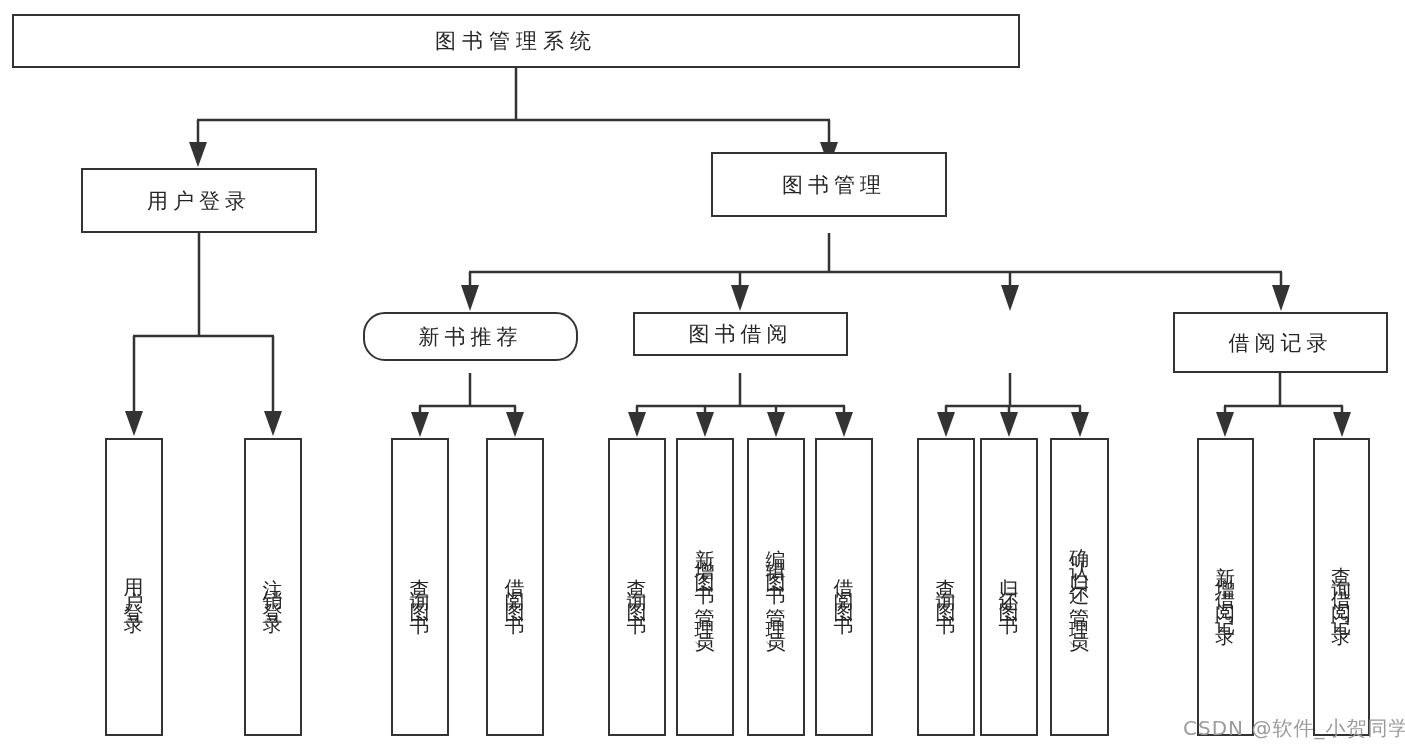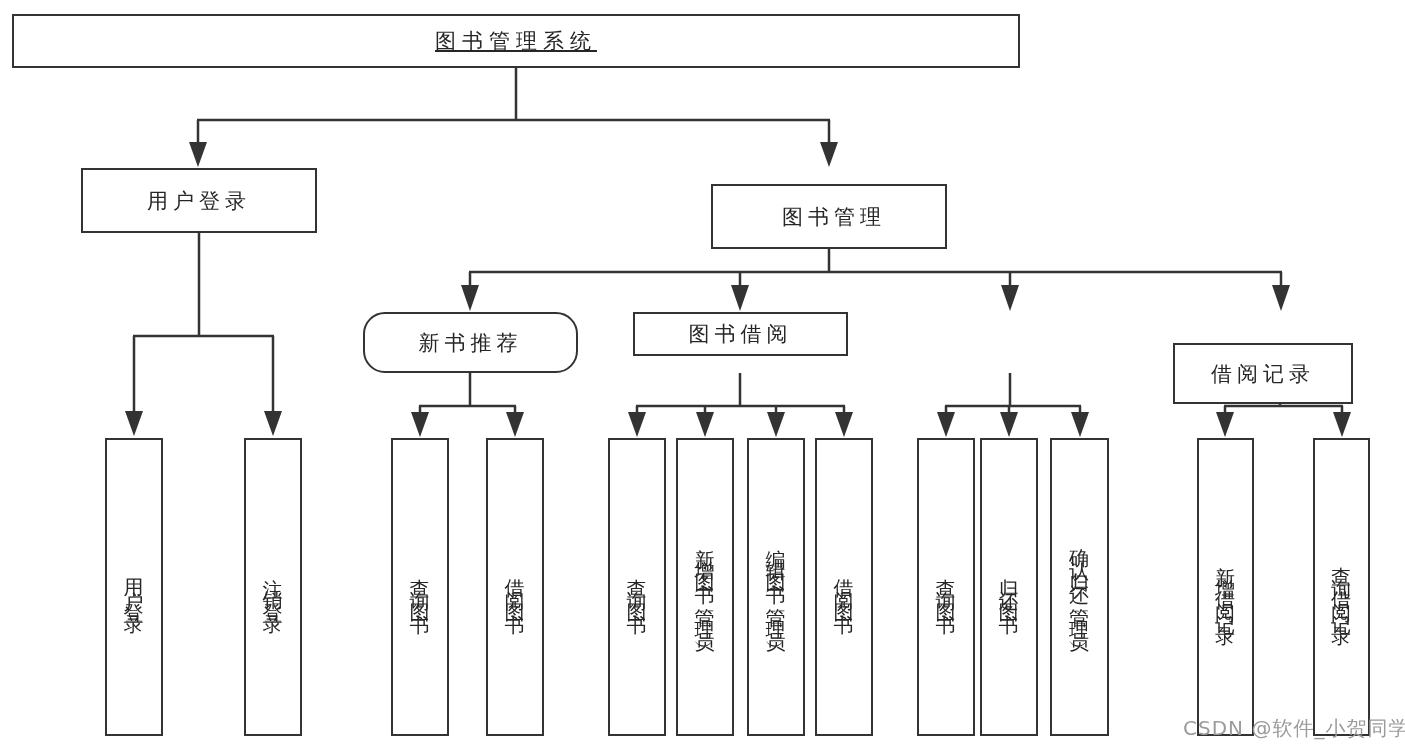--- a/index.html
+++ b/index.html
@@ -16,21 +16,21 @@
     position:absolute;
     box-sizing:border-box;
     border:2px solid #333333;
     background:#ffffff;
     display:flex;align-items:center;justify-content:center;
     font-size:21px;
     letter-spacing:5px;
     z-index:1;
     white-space:nowrap;
   }
-  .node.root{letter-spacing:6px;text-decoration:underline;}
+  .node.root{letter-spacing:6px;}
   .leaf{
     position:absolute;
     box-sizing:border-box;
     border:2px solid #333333;
     background:#ffffff;
     display:flex;align-items:center;justify-content:center;
     z-index:1;
   }
   .leaf span{
     display:block;
@@ -97,25 +97,25 @@
       <polygon points="1000,412 1018,412 1009,437"></polygon>
       <polygon points="1071,412 1089,412 1080,437"></polygon>
       <polygon points="1216,412 1234,412 1225,437"></polygon>
       <polygon points="1333,412 1351,412 1342,437"></polygon>
     </g>
   </svg>
 
   <div class="node root" style="left:12px;top:14px;width:1008px;height:54px;">图书管理系统</div>
 
   <div class="node" style="left:81px;top:168px;width:236px;height:65px;">用户登录</div>
-  <div class="node" style="left:711px;top:184px;width:236px;height:65px;padding-left:10px;">图书管理</div>
+  <div class="node" style="left:711px;top:152px;width:236px;height:65px;padding-left:10px;">图书管理</div>
 
-  <div class="node" style="left:363px;top:312px;width:215px;height:61px;border-radius:22px;">新书推荐</div>
+  <div class="node" style="left:363px;top:312px;width:215px;height:49px;border-radius:22px;">新书推荐</div>
   <div class="node" style="left:633px;top:312px;width:215px;height:44px;">图书借阅</div>
-  <div class="node" style="left:1173px;top:312px;width:180px;height:61px;margin-top:31px;">借阅记录</div>
+  <div class="node" style="left:1173px;top:312px;width:215px;height:61px;">借阅记录</div>
 
   <div class="leaf" style="left:105px;top:438px;width:58px;height:298px;">
     <span>用户登录</span>
   </div>
   <div class="leaf" style="left:244px;top:438px;width:58px;height:298px;">
     <span>注销登录</span>
   </div>
 
   <div class="leaf" style="left:391px;top:438px;width:58px;height:298px;">
     <span>查询图书</span>

